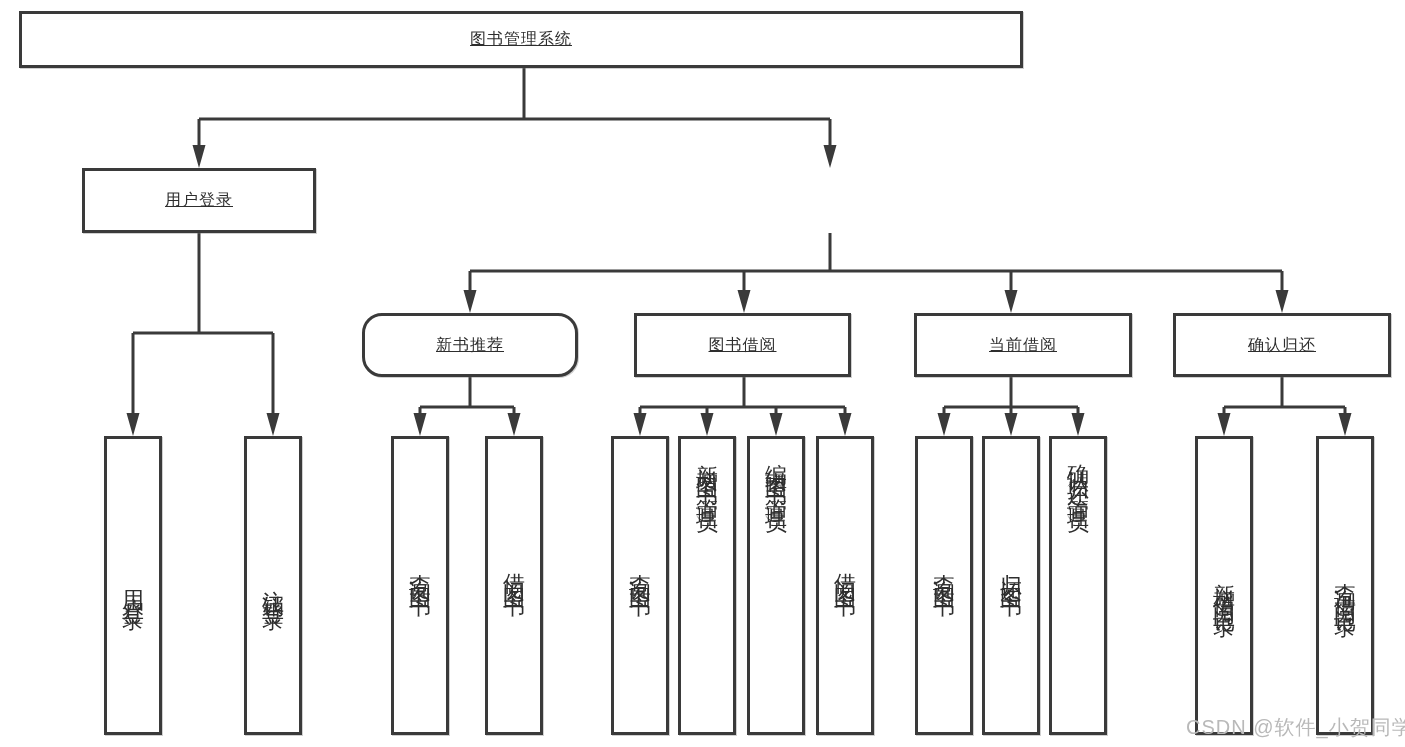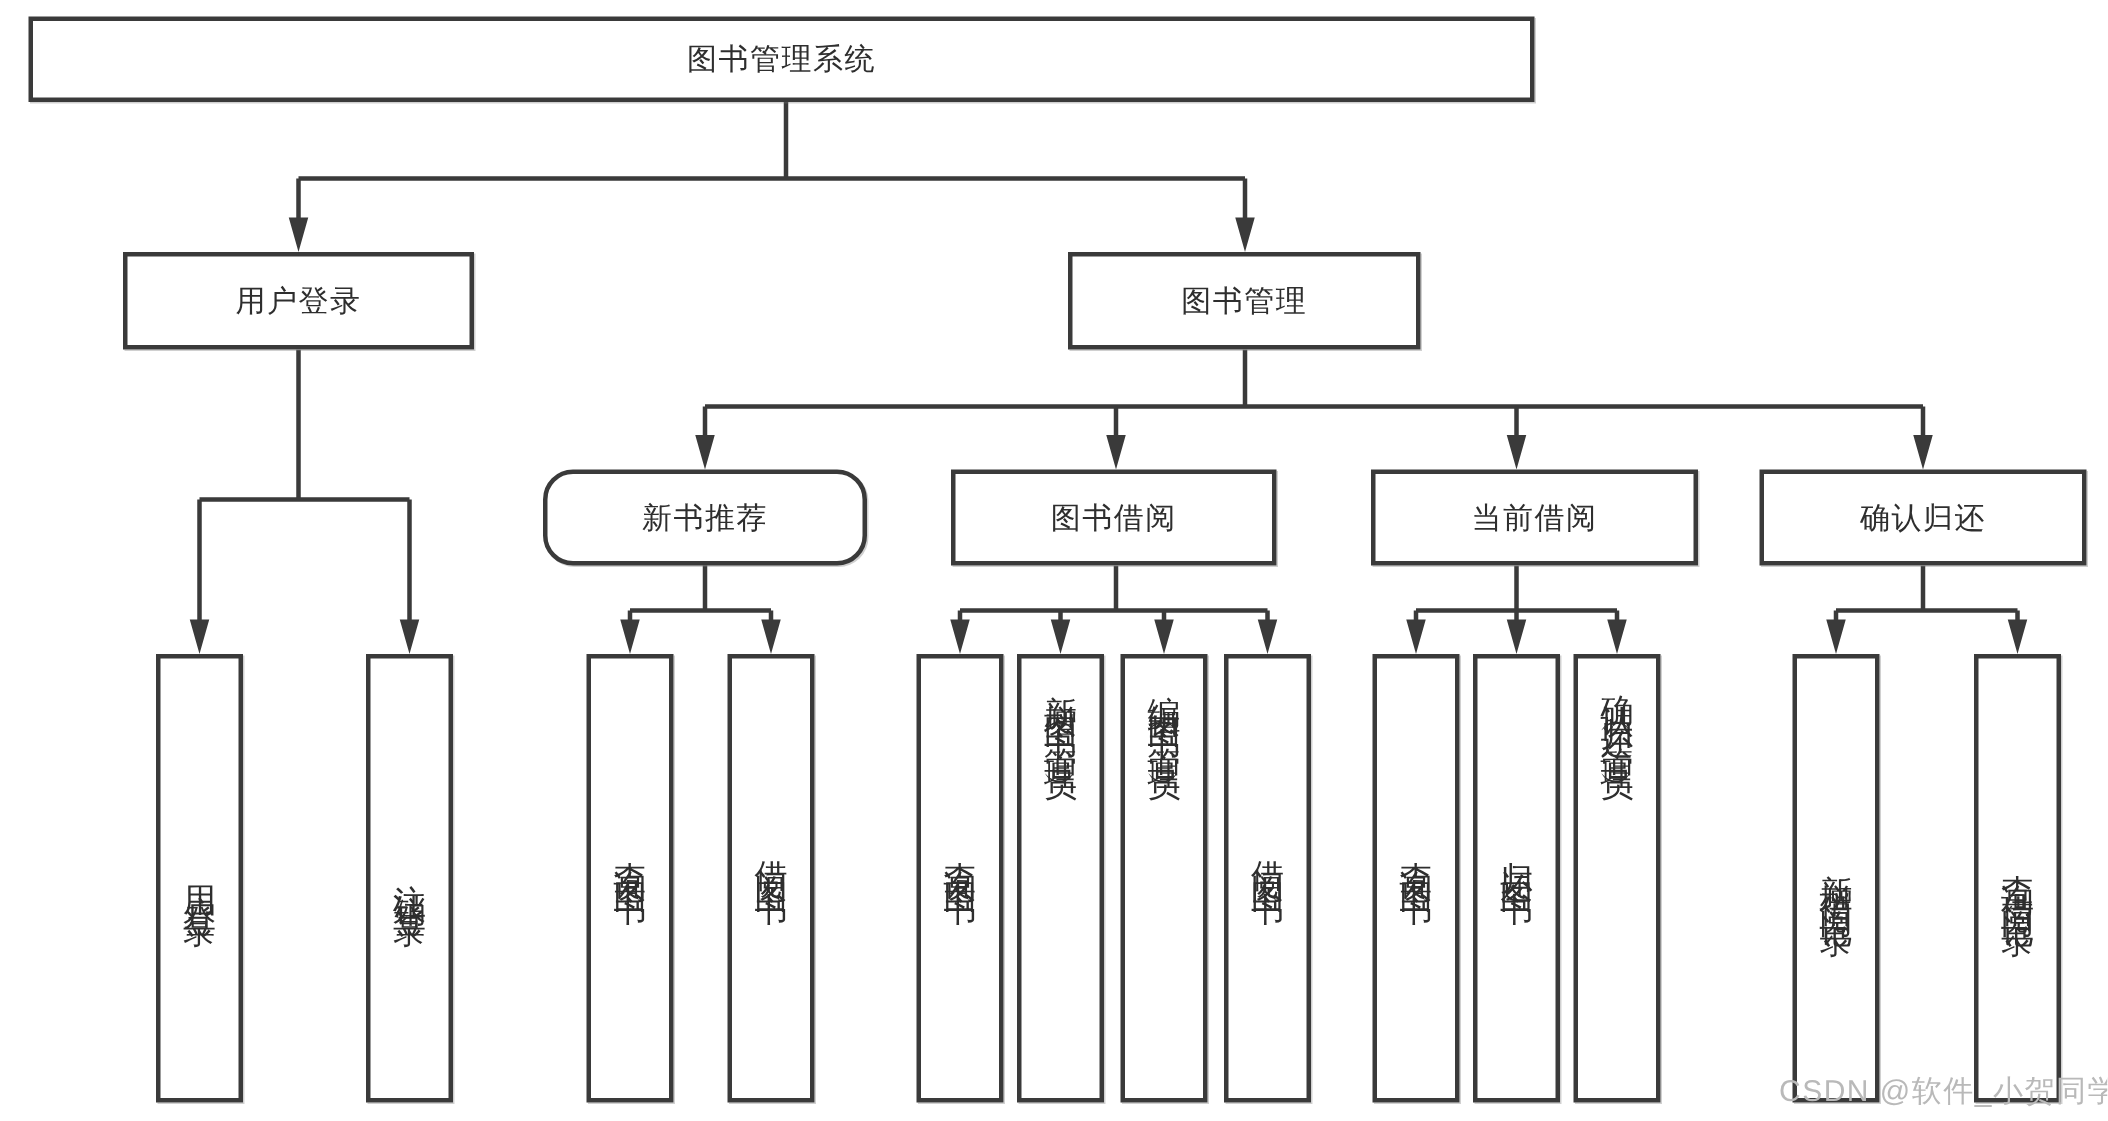--- a/index.html
+++ b/index.html
@@ -23,21 +23,21 @@
   .box{
     position:absolute;
     box-sizing:border-box;
     border:3px solid var(--line);
     background:#fff;
     display:flex;align-items:center;justify-content:center;
     color:var(--text);
     z-index:2;
     box-shadow:1px 1px 0 rgba(120,120,120,.35);
   }
-  .hbox{font-size:20px;letter-spacing:1px;}
+  .hbox{font-size:16px;letter-spacing:1px;text-decoration:underline;}
   .root{left:19px;top:11px;width:1004px;height:57px;}
   .n-user-login{left:82px;top:168px;width:234px;height:65px;}
   .n-book-management{left:712px;top:168px;width:235px;height:65px;}
   .n-new-book{left:362px;top:313px;width:216px;height:64px;border-radius:20px;}
   .n-book-borrow{left:634px;top:313px;width:217px;height:64px;}
   .n-current-borrow{left:902px;top:313px;width:218px;height:64px;margin-left:12px;}
   .n-borrow-records{left:1173px;top:313px;width:218px;height:64px;}
   .leaf{
     position:absolute;top:436px;width:58px;height:299px;
     box-sizing:border-box;border:3px solid var(--line);background:#fff;
@@ -98,23 +98,20 @@
       M1217.5 413 L1230.5 413 L1224 436 Z M1338.5 413 L1351.5 413 L1345 436 Z"></path>
   </svg>
 
   <div class="box hbox root">
     <span>图书管理系统</span>
   </div>
 
   <div class="box hbox n-user-login">
     <span>用户登录</span>
   </div>
-  <div class="box hbox n-book-management">
-    <span>图书管理</span>
-  </div>
 
   <div class="box hbox n-new-book">
     <span>新书推荐</span>
   </div>
   <div class="box hbox n-book-borrow">
     <span>图书借阅</span>
   </div>
   <div class="box hbox n-current-borrow">
     <span>当前借阅</span>
   </div>

